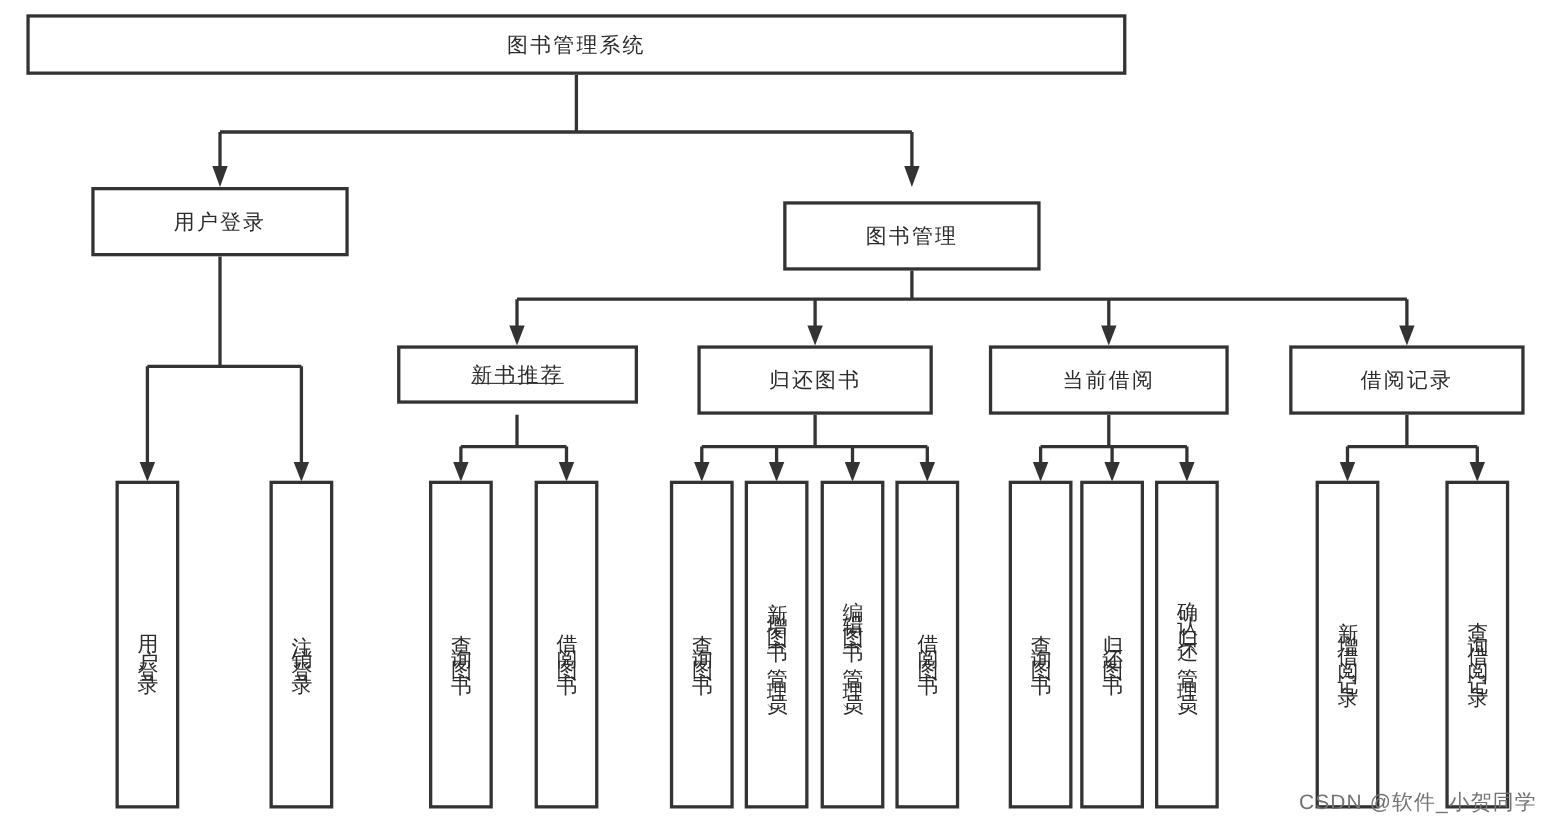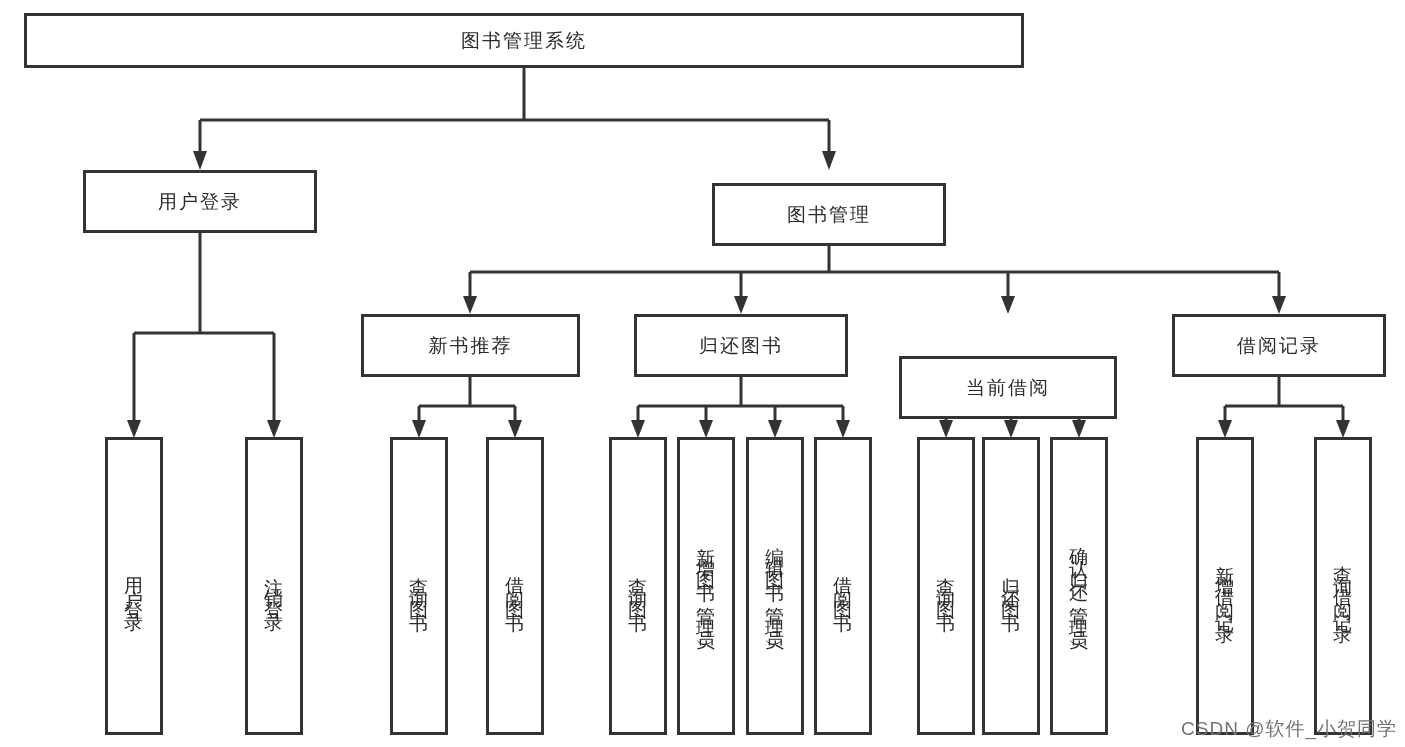--- a/index.html
+++ b/index.html
@@ -94,23 +94,23 @@
       <polygon fill="#333333" stroke="none" points="1218,420 1232,420 1225,438"></polygon>
       <polygon fill="#333333" stroke="none" points="1336,420 1350,420 1343,438"></polygon>
     </g>
   </svg>
 
   <div class="node" style="left:24px; top:13px; width:1000px; height:55px;">图书管理系统</div>
 
   <div class="node" style="left:83px; top:170px; width:234px; height:63px;">用户登录</div>
   <div class="node" style="left:712px; top:170px; width:234px; height:63px;margin-top:13px;">图书管理</div>
 
-  <div class="node" style="left:361px; top:314px; width:219px; height:63px;">新书推荐</div>
+  <div class="node" style="left:361px; top:314px; width:219px; height:53px;text-decoration:underline;">新书推荐</div>
   <div class="node" style="left:634px; top:314px; width:214px; height:63px;">归还图书</div>
-  <div class="node" style="left:899px; top:314px; width:218px; height:63px;margin-top:42px;">当前借阅</div>
+  <div class="node" style="left:899px; top:314px; width:218px; height:63px;">当前借阅</div>
   <div class="node" style="left:1172px; top:314px; width:214px; height:63px;">借阅记录</div>
 
   <div class="node vert" style="left:105px; top:437px; width:58px; height:298px;">用户登录</div>
   <div class="node vert" style="left:245px; top:437px; width:58px; height:298px;">注销登录</div>
 
   <div class="node vert" style="left:390px; top:437px; width:58px; height:298px;">查询图书</div>
   <div class="node vert" style="left:486px; top:437px; width:58px; height:298px;">借阅图书</div>
 
   <div class="node vert" style="left:609px; top:437px; width:58px; height:298px;">查询图书</div>
   <div class="node vert" style="left:677px; top:437px; width:58px; height:298px;">新增图书（管理员）</div>

